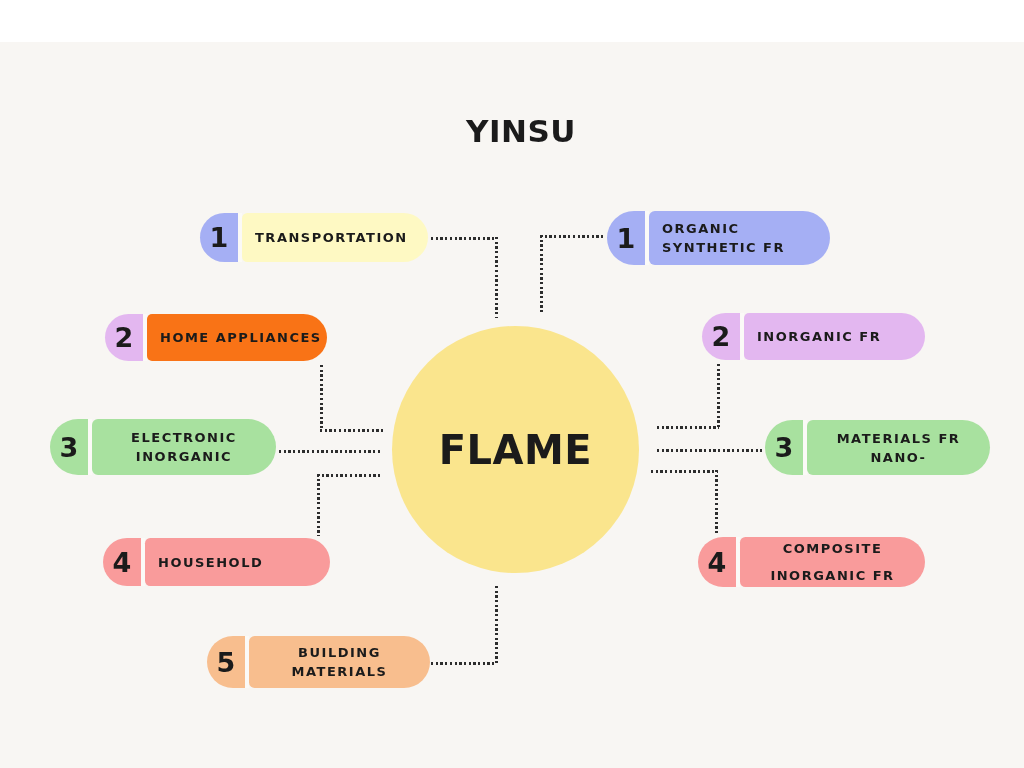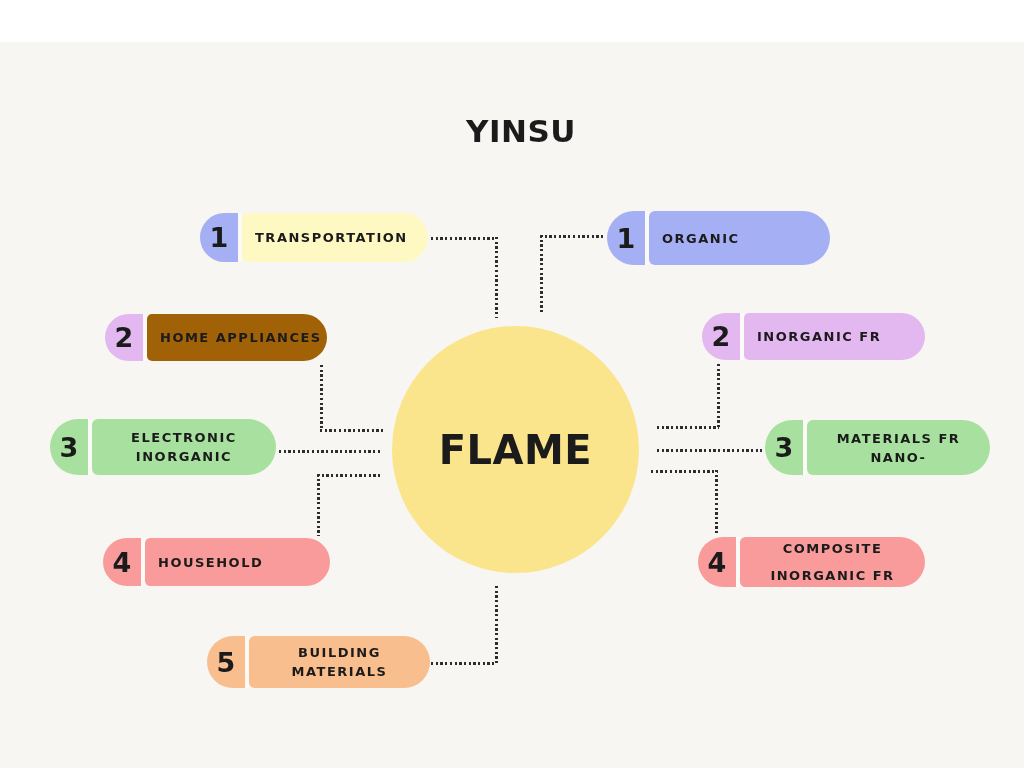--- a/index.html
+++ b/index.html
@@ -73,21 +73,21 @@
 
   <div class="pill" id="pl1">
     <div class="cap" style="background: rgb(165, 175, 244);">1</div>
     <div class="pbody left-align" style="background: #fef9c3;">
       <span>TRANSPORTATION</span>
     </div>
   </div>
 
   <div class="pill" id="pl2">
     <div class="cap" style="background: rgb(227, 183, 240);">2</div>
-    <div class="pbody left-align" style="background: #a16207;">
+    <div class="pbody left-align" style="background: #f97316;">
       <span>HOME APPLIANCES</span>
     </div>
   </div>
 
   <div class="pill" id="pl3">
     <div class="cap" style="background: rgb(168, 225, 159);">3</div>
     <div class="pbody center-align" style="background: rgb(168, 225, 159);">
       <span>ELECTRONIC</span>
       <span>INORGANIC</span>
     </div>
@@ -105,20 +105,21 @@
     <div class="pbody center-align" style="background: rgb(248, 190, 142);">
       <span>BUILDING</span>
       <span>MATERIALS</span>
     </div>
   </div>
 
   <div class="pill" id="pr1">
     <div class="cap" style="background: rgb(165, 175, 244);">1</div>
     <div class="pbody left-align" style="background: rgb(165, 175, 244);">
       <span>ORGANIC</span>
+      <span>SYNTHETIC FR</span>
     </div>
   </div>
 
   <div class="pill" id="pr2">
     <div class="cap" style="background: rgb(227, 183, 240);">2</div>
     <div class="pbody left-align" style="background: rgb(227, 183, 240);">
       <span>INORGANIC FR</span>
     </div>
   </div>
 

